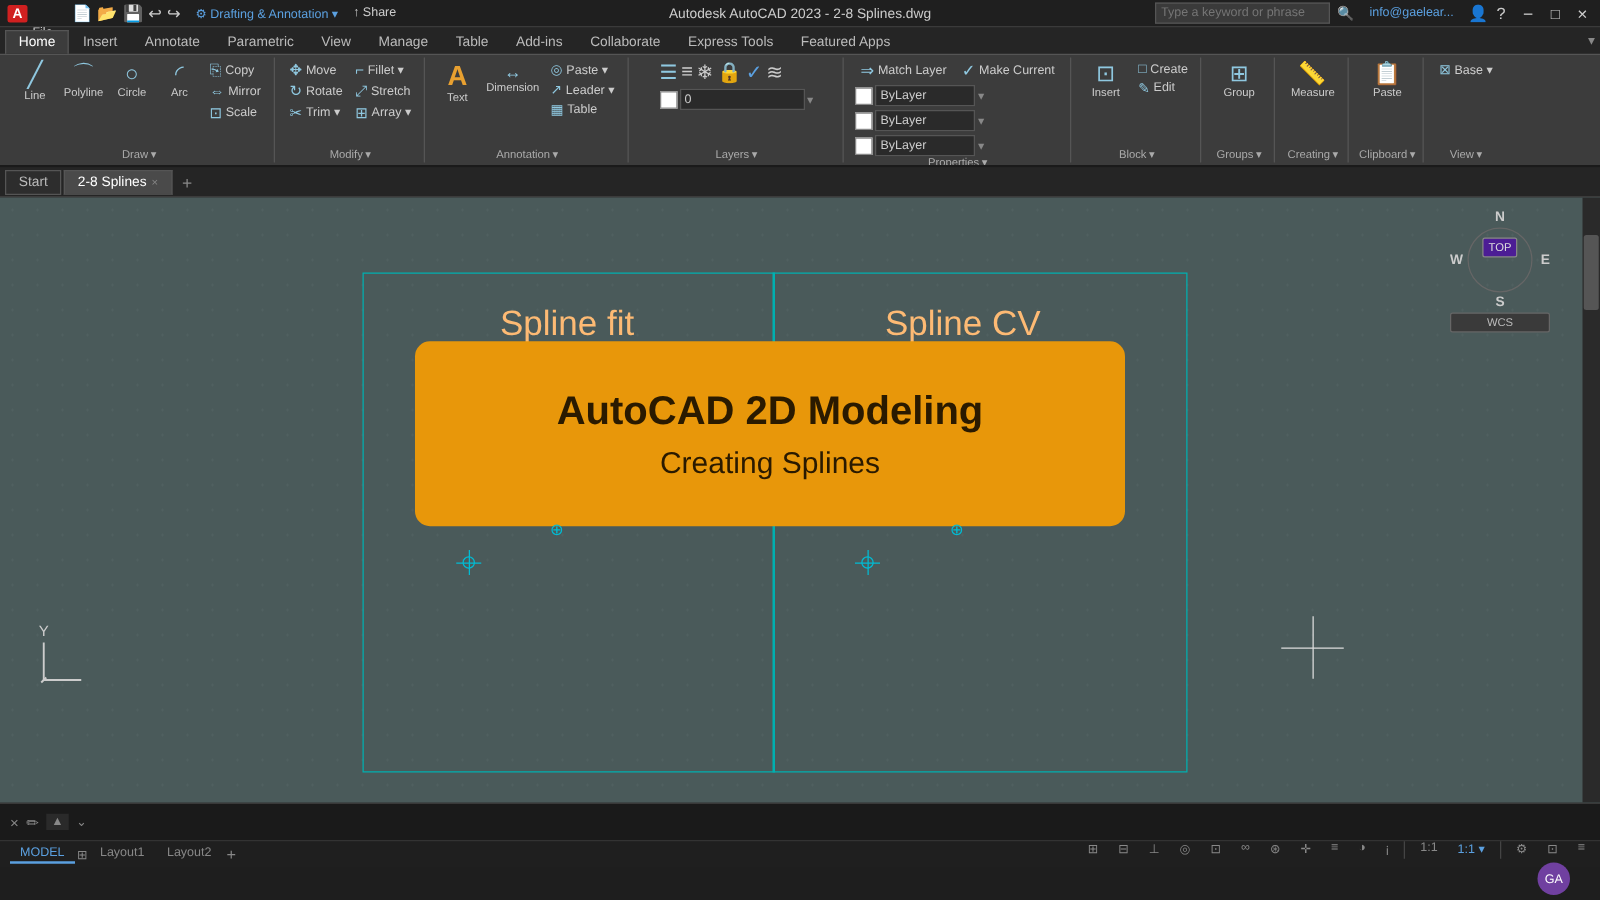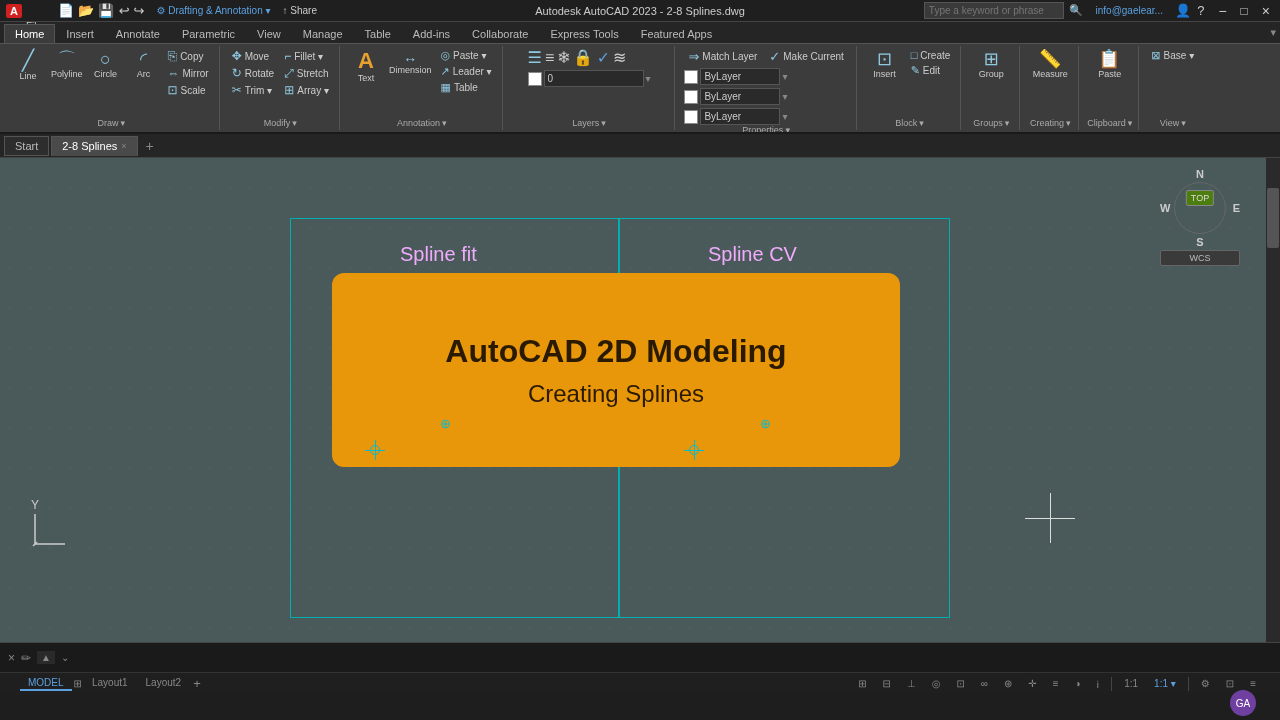--- a/index.html
+++ b/index.html
@@ -220,32 +220,32 @@
       top: 60px;
       left: 618px;
       width: 1.5px;
       height: 400px;
       background: #00b0b0;
     }
 
     
     .spline-label {
       position: absolute;
-      font-size: 20px;
-      color: #f0abfc;
+      font-size: 28px;
+      color: #fdba74;
       font-weight: normal;
     }
 
     
     #orange-box {
       position: absolute;
       top: 115px;
       left: 332px;
       width: 568px;
-      height: 194px;
+      height: 148px;
       background: #e8970a;
       border-radius: 12px;
       display: flex;
       flex-direction: column;
       align-items: center;
       justify-content: center;
       gap: 10px;
     }
     #orange-box-title {
       font-size: 32px;
@@ -305,21 +305,21 @@
     }
     .compass-N { top: 0; left: 50%; transform: translateX(-50%); }
     .compass-S { bottom: 0; left: 50%; transform: translateX(-50%); }
     .compass-E { right: 0; top: 50%; transform: translateY(-50%); }
     .compass-W { left: 0; top: 50%; transform: translateY(-50%); }
     #compass-top-btn {
       position: absolute;
       top: 22px;
       left: 50%;
       transform: translateX(-50%);
-      background: #4d7c0f;
+      background: #4c1d95;
       border: 1px solid #888;
       color: #ddd;
       font-size: 9px;
       padding: 2px 4px;
       cursor: pointer;
       border-radius: 2px;
     }
     #wcs-btn {
       background: #3a3a3a;
       border: 1px solid #666;
@@ -378,22 +378,21 @@
       color: #ccc;
       font-size: 11px;
       outline: none;
     }
 
     
     #status-bar {
       height: 22px;
       background: #1f1f1f;
       display: flex;
-      align-items: center;
-      padding: 0 20px;
+      padding: 0 8px;
       gap: 8px;
       border-top: 1px solid #333;
       font-size: 10px;
       color: #888;
     }
     .status-item {
       cursor: pointer;
       padding: 0 4px;
     }
     .status-active { color: #5ba0e0; }

